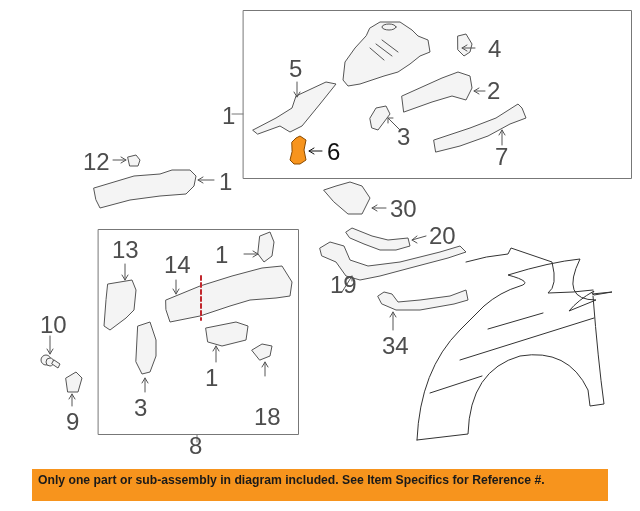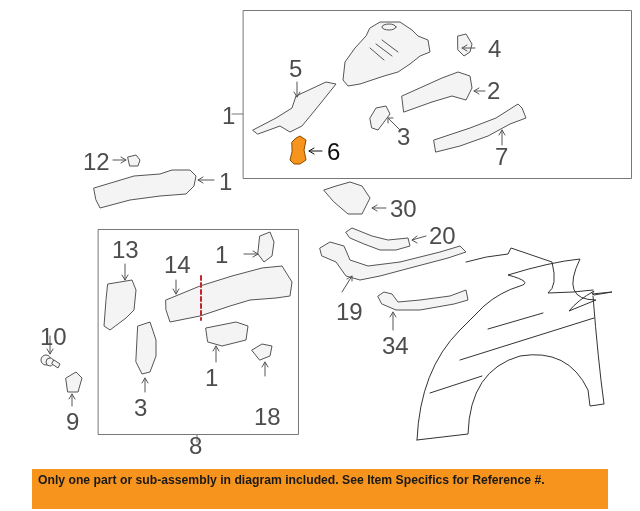--- a/index.html
+++ b/index.html
@@ -1,20 +1,20 @@
 <!DOCTYPE html>
 <html><head>
 <meta charset="utf-8">
 <style>
   html,body{margin:0;padding:0;background:#fff;}
   body{width:640px;height:511px;position:relative;overflow:hidden;font-family:"Liberation Sans",sans-serif;}
   #diagram{position:absolute;left:0;top:0;width:640px;height:465px;}
   .callout{position:absolute;font-size:24px;color:#4d4d4d;line-height:1;}
   .callout.hl{color:#111;}
-  #banner{position:absolute;left:32px;top:469px;width:576px;height:40px;background:#f7941d;
+  #banner{position:absolute;left:32px;top:469px;width:576px;height:32px;background:#f7941d;
     font-family:"Liberation Sans",sans-serif;font-weight:bold;font-size:12.2px;color:#1a1a1a;
     line-height:17px;padding:3px 0 0 6px;box-sizing:border-box;white-space:nowrap;}
 </style>
 </head>
 <body>
 
 <div id="diagram">
   <svg width="640" height="465" viewBox="0 0 640 465" fill="none" stroke="#555" stroke-width="1" stroke-linejoin="round" stroke-linecap="round">
 
     <rect x="243.5" y="10.5" width="388" height="168" stroke="#777"></rect>
@@ -94,30 +94,30 @@
 
   <span class="callout" style="left:222px;top:104px;">1</span>
   <span class="callout" style="left:487px;top:79px;">2</span>
   <span class="callout" style="left:397px;top:125px;">3</span>
   <span class="callout" style="left:488px;top:37px;">4</span>
   <span class="callout" style="left:289px;top:57px;">5</span>
   <span class="callout hl" style="left:327px;top:140px;">6</span>
   <span class="callout" style="left:495px;top:145px;">7</span>
   <span class="callout" style="left:189px;top:434px;">8</span>
   <span class="callout" style="left:66px;top:410px;">9</span>
-  <span class="callout" style="left:40px;top:313px;margin-top:12px;">10</span>
+  <span class="callout" style="left:40px;top:313px;">10</span>
   <span class="callout" style="left:219px;top:170px;">1</span>
   <span class="callout" style="left:83px;top:150px;">12</span>
   <span class="callout" style="left:112px;top:238px;">13</span>
   <span class="callout" style="left:164px;top:253px;">14</span>
   <span class="callout" style="left:205px;top:366px;">1</span>
   <span class="callout" style="left:134px;top:396px;">3</span>
   <span class="callout" style="left:215px;top:243px;">1</span>
   <span class="callout" style="left:254px;top:381px;margin-top:24px;">18</span>
-  <span class="callout" style="left:330px;top:300px;margin-left:6px;">19</span>
+  <span class="callout" style="left:330px;top:273px;">19</span>
   <span class="callout" style="left:429px;top:224px;">20</span>
   <span class="callout" style="left:382px;top:334px;">34</span>
   <span class="callout" style="left:390px;top:197px;">30</span>
 </div>
 
 <div id="banner">
   <div>Only one part or sub-assembly in diagram included. See Item Specifics for Reference #.</div>
 </div>
 
 </body></html>

